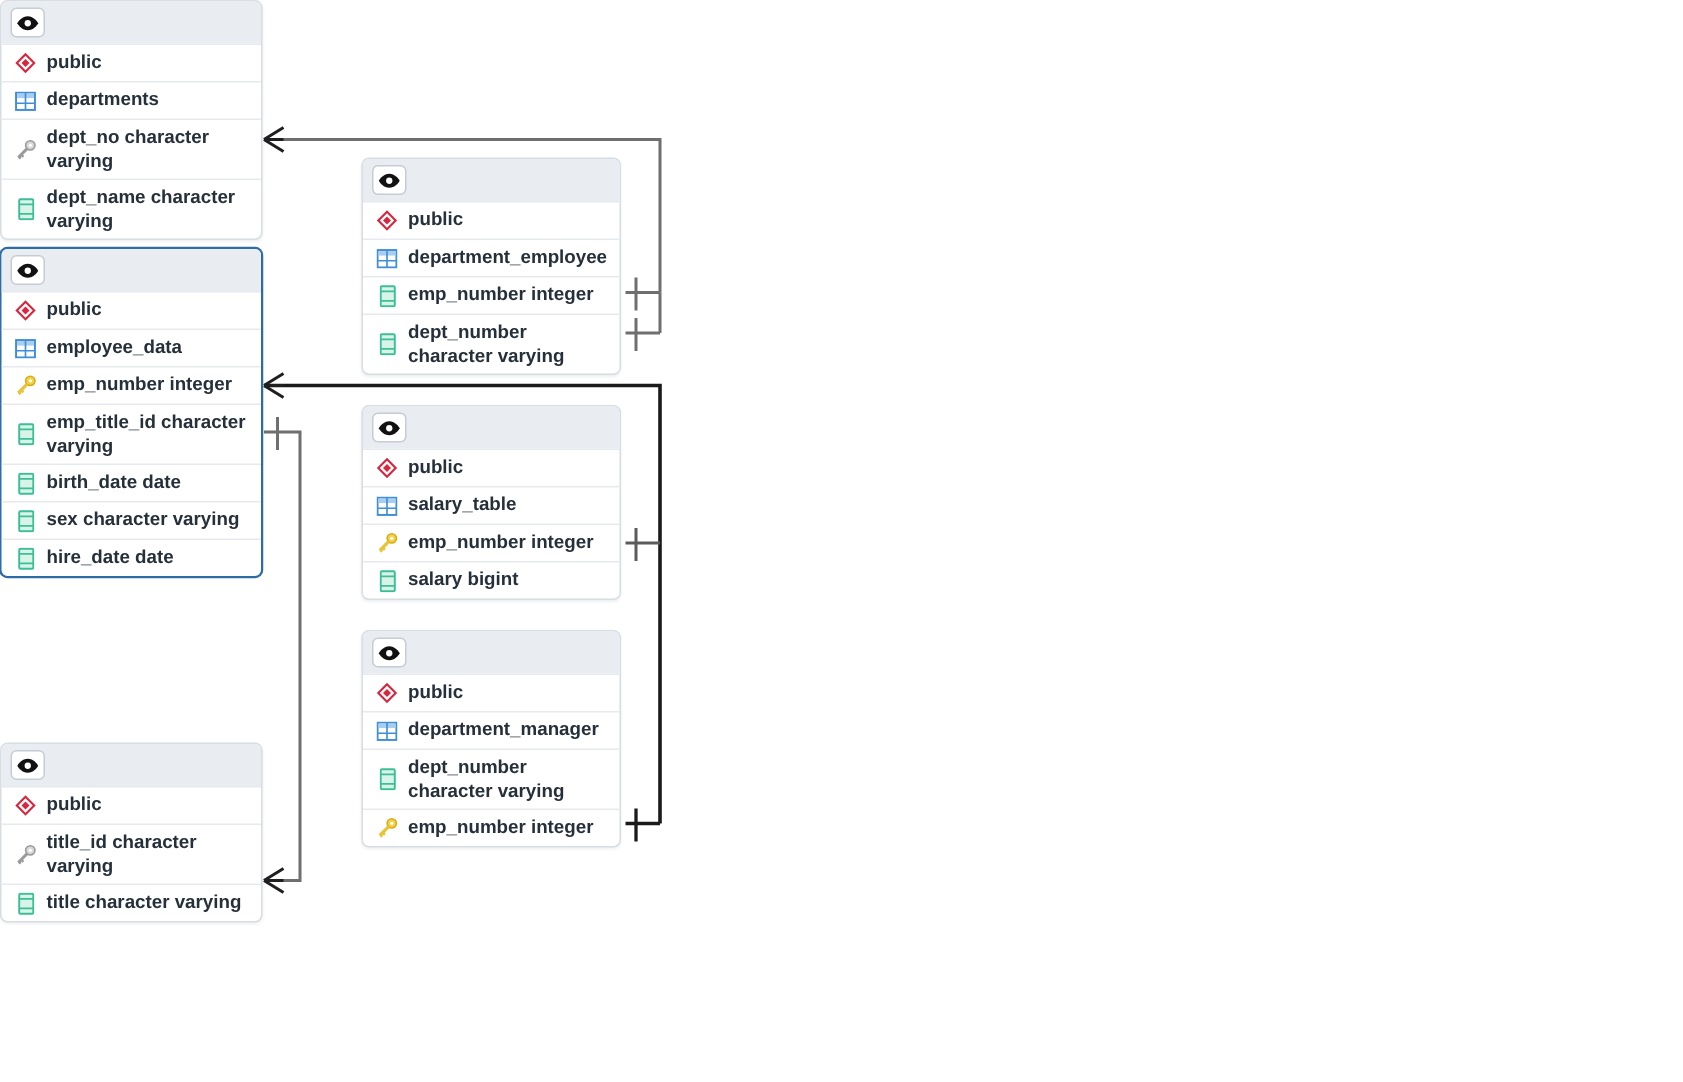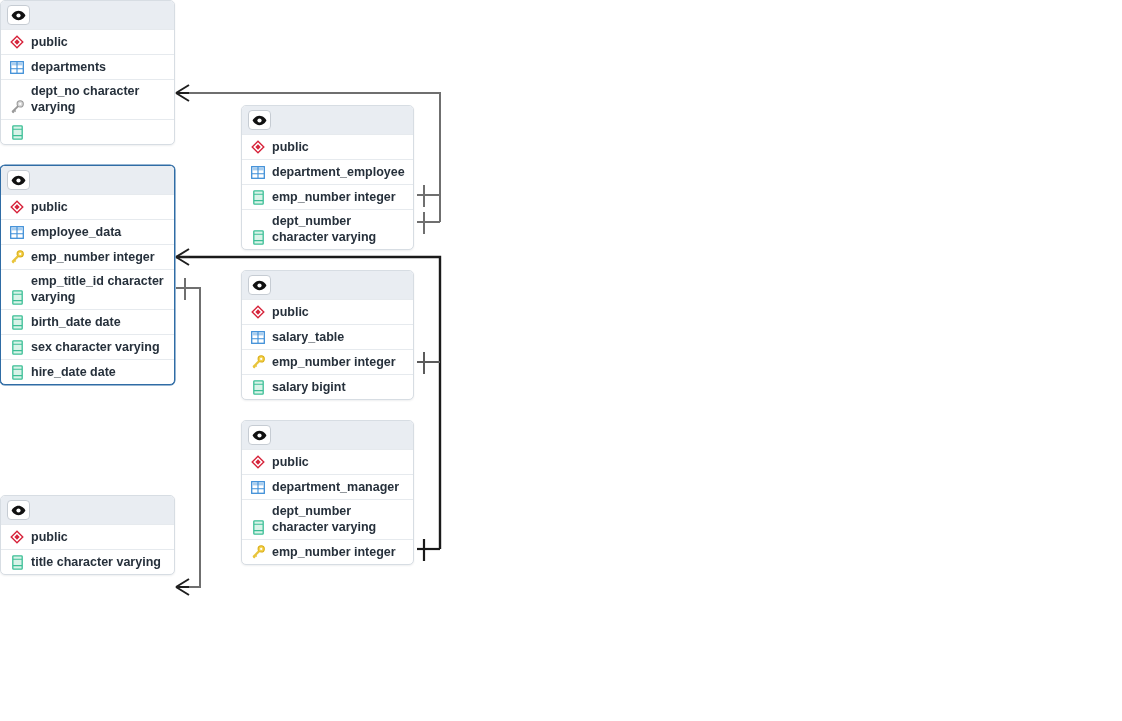--- a/index.html
+++ b/index.html
@@ -61,21 +61,21 @@
     border: 1px solid #c6ccd3;
     border-radius: 4px;
     display: flex;
     align-items: center;
     justify-content: center;
     box-sizing: border-box;
   }
 
   .row {
     display: flex;
-    align-items: flex-end;
+    align-items: center;
     padding: 4px 7px 4px 7px;
     border-top: 1px solid #e6eaee;
     box-sizing: border-box;
     min-height: 25px;
     line-height: 15.5px;
   }
   .row:first-of-type { border-top: none; }
   .row .ico {
     flex: 0 0 18px;
     width: 18px;
@@ -184,20 +184,21 @@
       <span class="txt">dept_no character varying</span>
     </div>
     <div class="row">
       <span class="ico">
         <svg width="11" height="15" viewBox="0 0 11 15">
           <rect x="0.8" y="0.8" width="9.4" height="13.4" rx="0.8" fill="#d8f3e8" stroke="#3cbf96" stroke-width="1.3"></rect>
           <line x1="1" y1="4.2" x2="10" y2="4.2" stroke="#3cbf96" stroke-width="1.1"></line>
           <line x1="1" y1="10.6" x2="10" y2="10.6" stroke="#3cbf96" stroke-width="1.1"></line>
         </svg>
       </span>
+      <span class="txt">dept_name character varying</span>
     </div>
   </div>
 
   <div class="node selected" style="left:0px; top:165px; width:175px;">
     <div class="node-header">
       <div class="eye-btn">
         <svg width="15" height="11" viewBox="0 0 15 11">
           <path d="M7.5 0.8C3.9 0.8 1.2 4 0.6 5.5c0.6 1.5 3.3 4.7 6.9 4.7s6.3-3.2 6.9-4.7C13.8 4 11.1 0.8 7.5 0.8z" fill="#111111"></path>
           <circle cx="7.5" cy="5.5" r="2.1" fill="#ffffff"></circle>
         </svg>
@@ -289,20 +290,31 @@
       <span class="ico">
         <svg width="14" height="14" viewBox="0 0 14 14">
           <rect x="7" y="1.2" width="8.2" height="8.2" transform="rotate(45 7 1.2)" fill="none" stroke="#d7263d" stroke-width="1.4"></rect>
           <rect x="7" y="4.3" width="3.8" height="3.8" transform="rotate(45 7 4.3)" fill="#d7263d"></rect>
         </svg>
       </span>
       <span class="txt">public</span>
     </div>
     <div class="row">
       <span class="ico">
+        <svg width="15" height="14" viewBox="0 0 15 14">
+          <circle cx="10.2" cy="3.9" r="3.1" fill="#d8d8d8" stroke="#9a9a9a" stroke-width="1.1"></circle>
+          <circle cx="10.2" cy="3.9" r="1.1" fill="#ffffff"></circle>
+          <path d="M8.1 6.1 L2.2 12" stroke="#9a9a9a" stroke-width="2" fill="none"></path>
+          <path d="M4.1 10.1 L5.6 11.6 M2.6 11.6 L3.8 12.8" stroke="#9a9a9a" stroke-width="1.6"></path>
+        </svg>
+      </span>
+      <span class="txt">title_id character varying</span>
+    </div>
+    <div class="row">
+      <span class="ico">
         <svg width="11" height="15" viewBox="0 0 11 15">
           <rect x="0.8" y="0.8" width="9.4" height="13.4" rx="0.8" fill="#d8f3e8" stroke="#3cbf96" stroke-width="1.3"></rect>
           <line x1="1" y1="4.2" x2="10" y2="4.2" stroke="#3cbf96" stroke-width="1.1"></line>
           <line x1="1" y1="10.6" x2="10" y2="10.6" stroke="#3cbf96" stroke-width="1.1"></line>
         </svg>
       </span>
       <span class="txt">title character varying</span>
     </div>
   </div>
 

